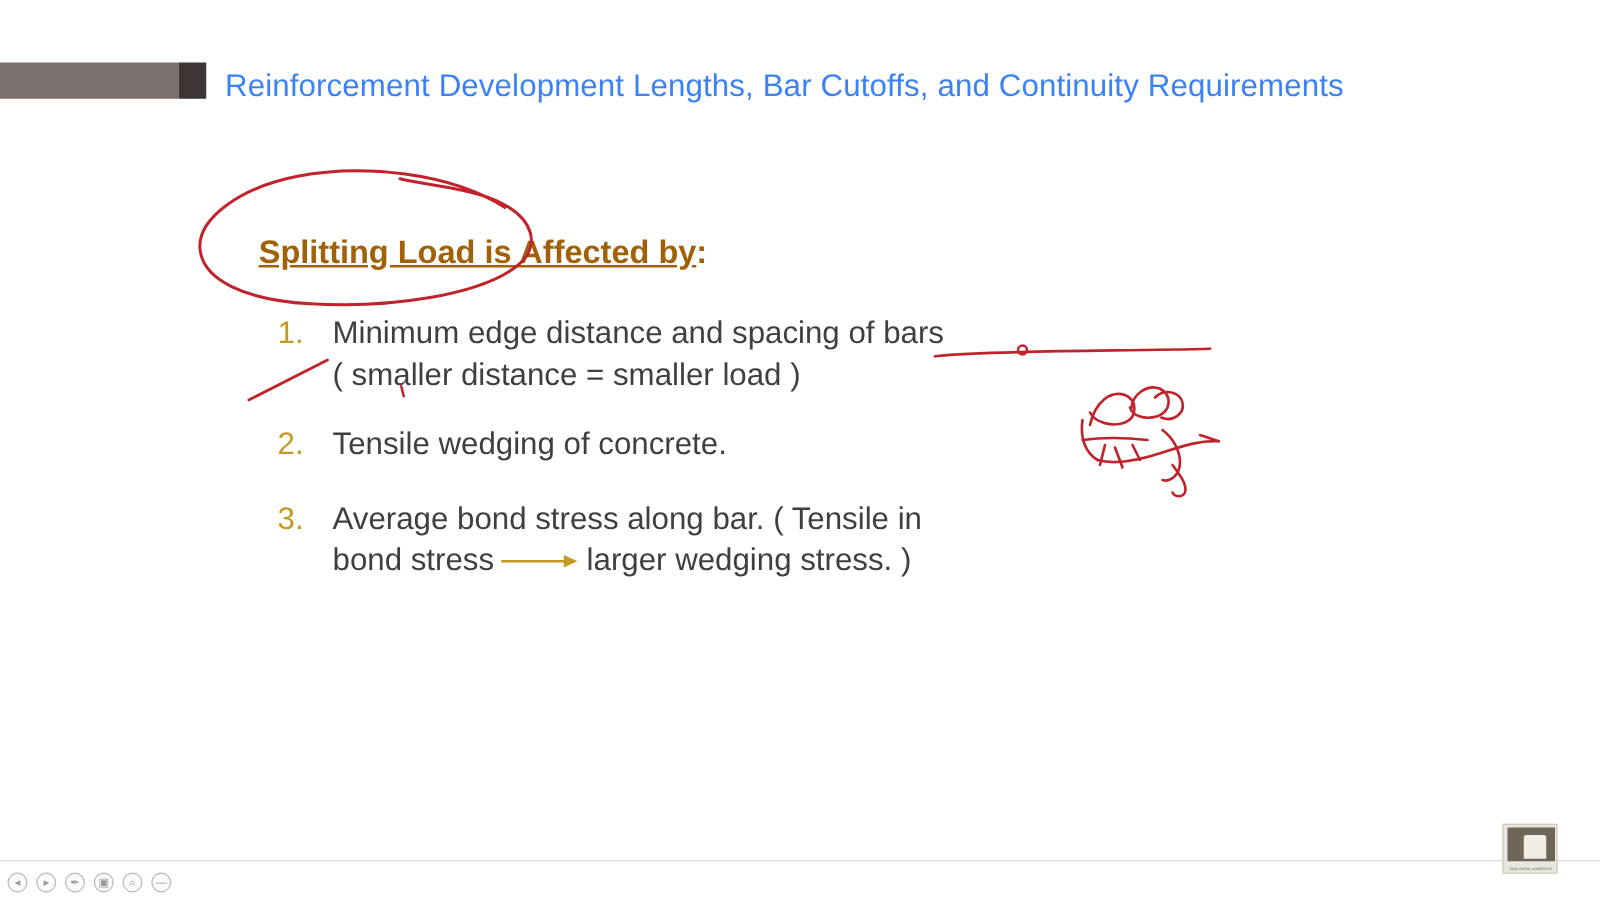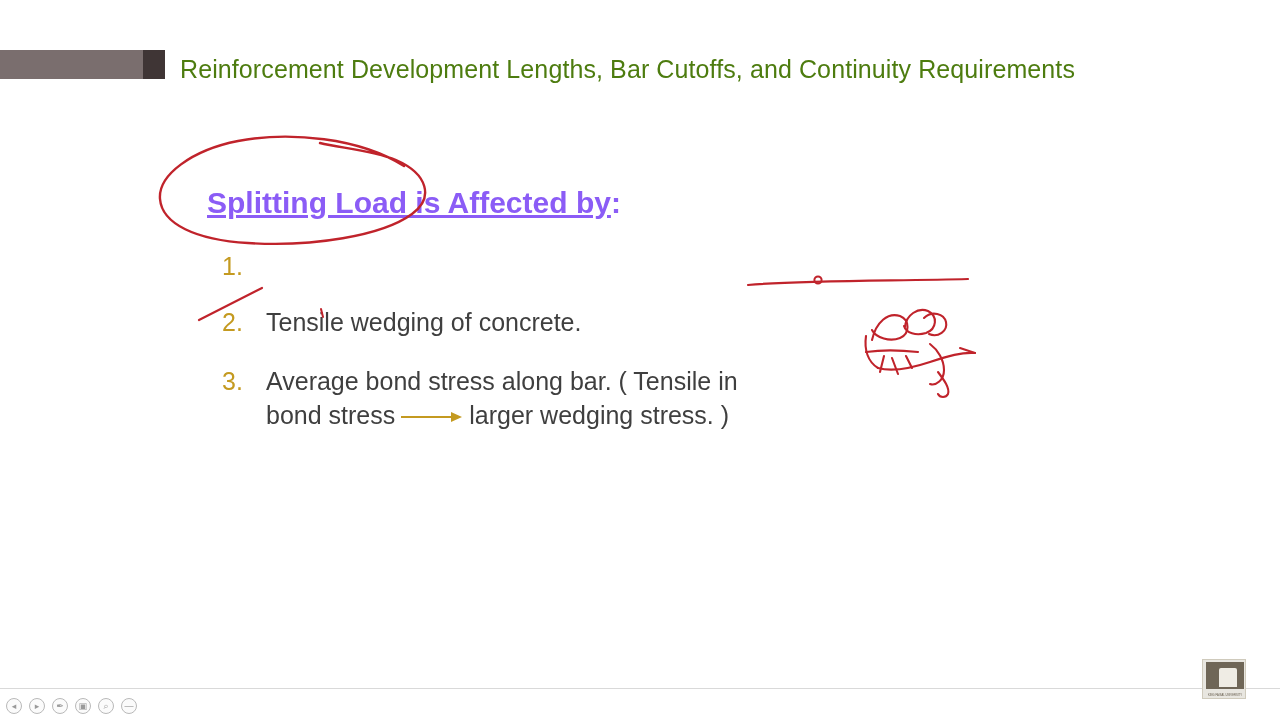--- a/index.html
+++ b/index.html
@@ -26,32 +26,32 @@
   .header-bar-accent {
     position: absolute;
     left: 143px; top: 50px;
     width: 22px; height: 29px;
     background: #3f3535;
   }
   .header-title {
     position: absolute;
     left: 180px; top: 55px;
     font-size: 25px;
-    color: #4d7c0f;
+    color: #3b82f6;
     letter-spacing: 0.1px;
     white-space: nowrap;
   }
 
   
   .heading {
     position: absolute;
     left: 207px; top: 186px;
-    font-size: 30px;
+    font-size: 26px;
     font-weight: bold;
-    color: #8b5cf6;
+    color: #a16207;
     white-space: nowrap;
   }
   .heading .underlined { text-decoration: underline; }
 
   .list { position: absolute; left: 222px; top: 250px; width: 820px; }
   .list-item {
     display: flex;
     align-items: flex-start;
     margin-bottom: 22px;
   }
@@ -169,20 +169,24 @@
   <div class="header-title">Reinforcement Development Lengths, Bar Cutoffs, and Continuity Requirements</div>
 
   <div class="heading">
     <span class="underlined">Splitting Load is Affected by</span><span>:</span>
   </div>
 
   <div class="list">
 
     <div class="list-item">
       <div class="list-num">1.</div>
+      <div class="list-text">
+        <span>Minimum edge distance and spacing of bars</span>
+        <span class="line2">( smaller distance = smaller load )</span>
+      </div>
     </div>
 
     <div class="list-item" style="margin-bottom:26px;">
       <div class="list-num">2.</div>
       <div class="list-text">
         <span>Tensile wedging of concrete.</span>
       </div>
     </div>
 
     <div class="list-item">

